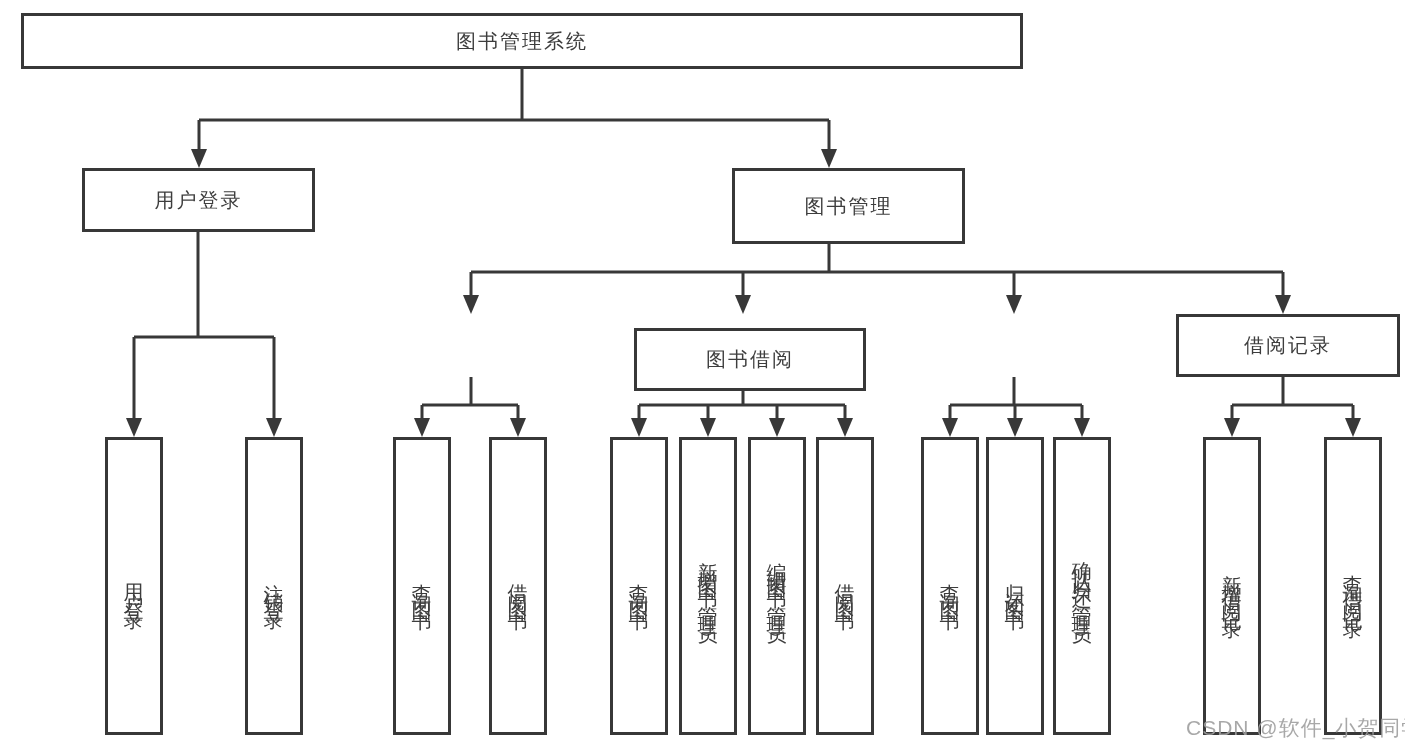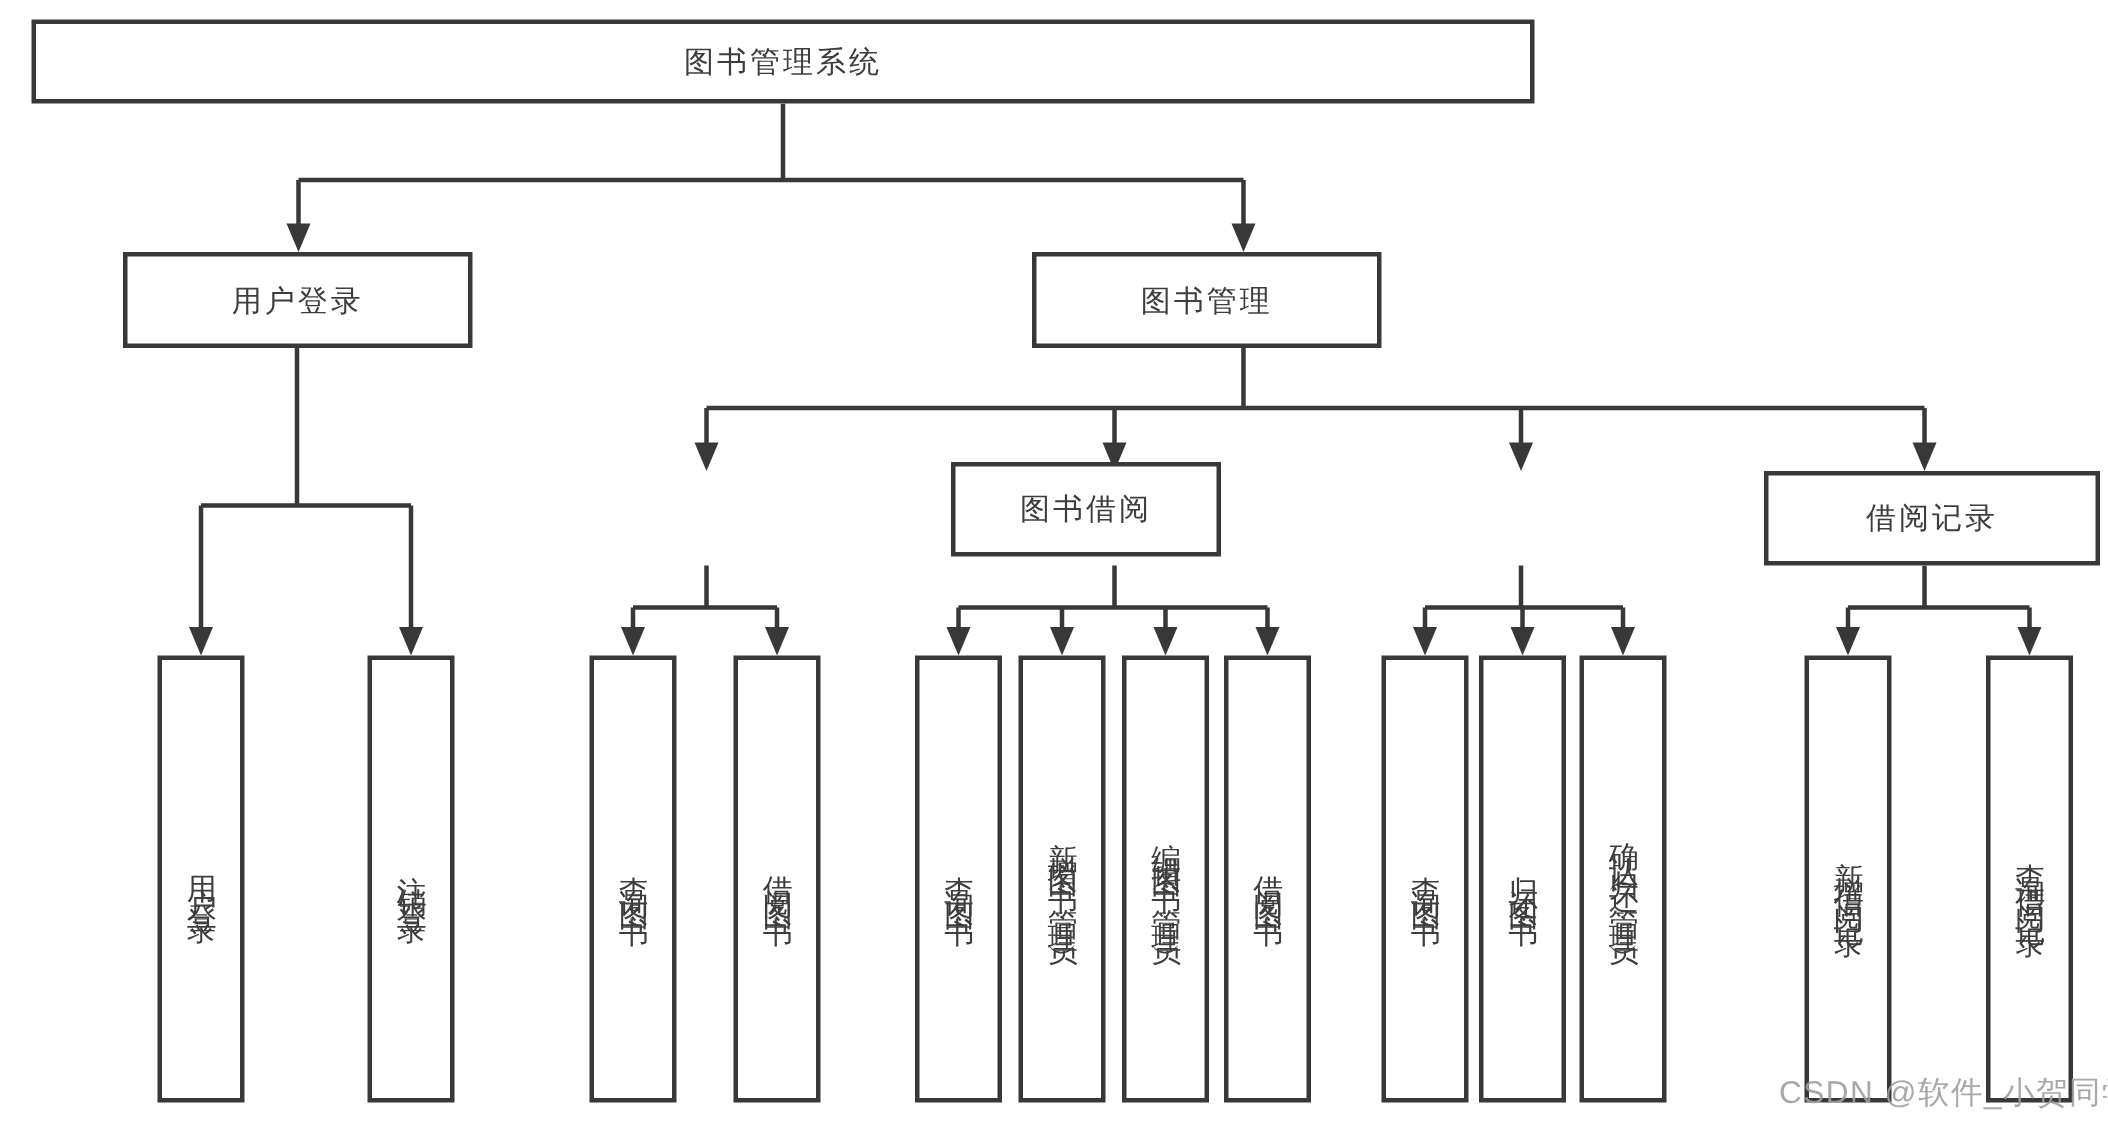--- a/index.html
+++ b/index.html
@@ -84,23 +84,23 @@
       <polygon points="1007,418 1023,418 1015,437"></polygon>
       <polygon points="1074,418 1090,418 1082,437"></polygon>
       <polygon points="1224,418 1240,418 1232,437"></polygon>
       <polygon points="1345,418 1361,418 1353,437"></polygon>
     </g>
   </svg>
 
   <div class="box" style="left:21px;top:13px;width:1002px;height:56px">图书管理系统</div>
 
   <div class="box" style="left:82px;top:168px;width:233px;height:64px">用户登录</div>
-  <div class="box" style="left:688px;top:168px;width:233px;height:64px">图书管理</div>
+  <div class="box" style="left:732px;top:168px;width:233px;height:76px">图书管理</div>
 
-  <div class="box" style="left:634px;top:308px;width:180px;height:63px">图书借阅</div>
+  <div class="box" style="left:634px;top:328px;width:232px;height:63px">图书借阅</div>
   <div class="box" style="left:1176px;top:314px;width:224px;height:63px">借阅记录</div>
 
   <div class="box v" style="left:105px;top:437px;width:58px;height:298px">用户登录</div>
   <div class="box v" style="left:245px;top:437px;width:58px;height:298px">注销登录</div>
 
   <div class="box v" style="left:393px;top:437px;width:58px;height:298px">查询图书</div>
   <div class="box v" style="left:489px;top:437px;width:58px;height:298px">借阅图书</div>
 
   <div class="box v" style="left:610px;top:437px;width:58px;height:298px">查询图书</div>
   <div class="box v" style="left:679px;top:437px;width:58px;height:298px">新增图书（管理员）</div>

